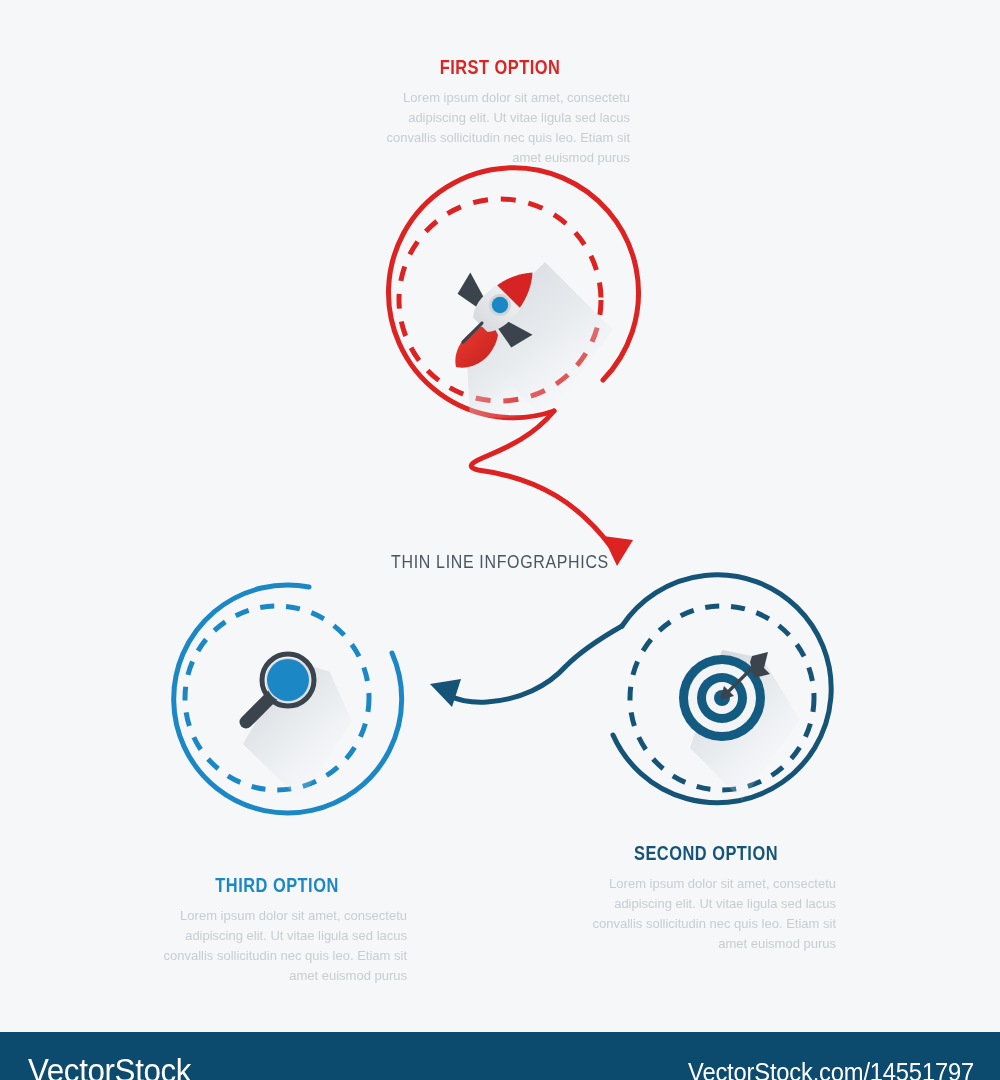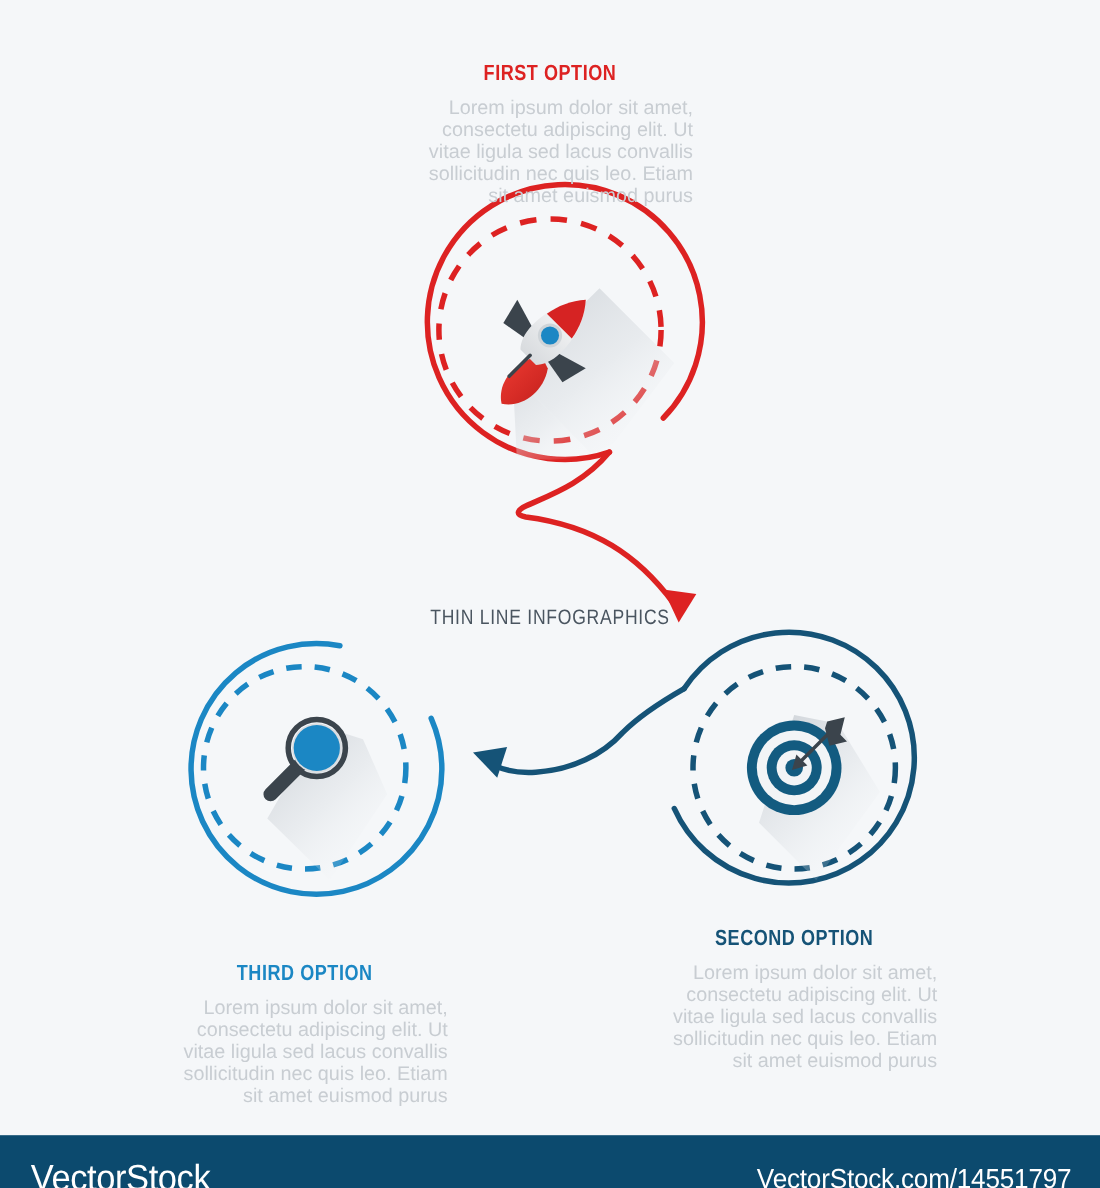--- a/index.html
+++ b/index.html
@@ -47,36 +47,36 @@
     font-size: 20px;
     font-weight: bold;
     letter-spacing: 0.6px;
     text-align: center;
     transform: scaleX(0.82);
     transform-origin: center;
     white-space: nowrap;
   }
   .opt-body {
     margin: 0;
-    font-size: 18px;
+    font-size: 13px;
     line-height: 20px;
     color: #c8cdd2;
     text-align: justify;
     text-align-last: center;
   }
 
   #block-first  { left: 370px; top: 56px; }
   #block-first .opt-title { color: #dd2222; }
   #block-first .opt-body { text-align: right; text-align-last: right; }
 
   #block-third  { left: 147px; top: 842px; margin-top: 32px; }
   #block-third .opt-title { color: #1b87c4; }
   #block-third .opt-body { text-align: right; text-align-last: right; }
 
-  #block-second { left: 592px; top: 842px; }
+  #block-second { left: 576px; top: 842px; }
   #block-second .opt-title { color: #155377; }
   #block-second .opt-body { text-align: right; text-align-last: right; }
 
   #center-label {
     position: absolute;
     left: 350px;
     top: 551px;
     width: 300px;
     text-align: center;
     font-family: "Liberation Sans Narrow", "Liberation Sans", sans-serif;

